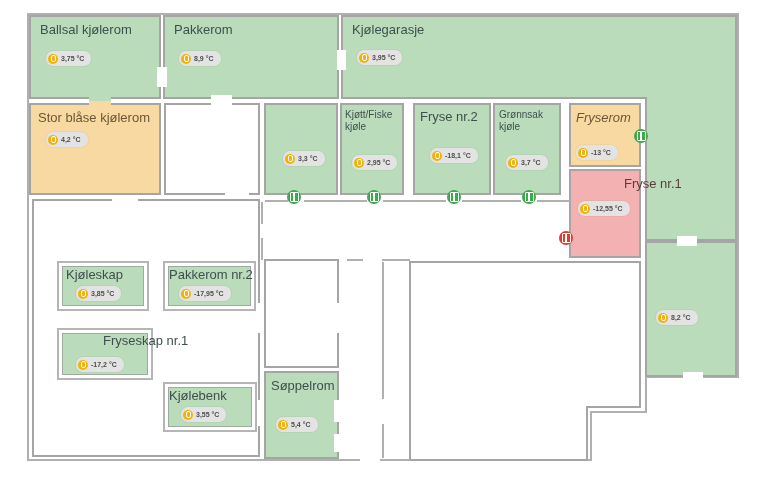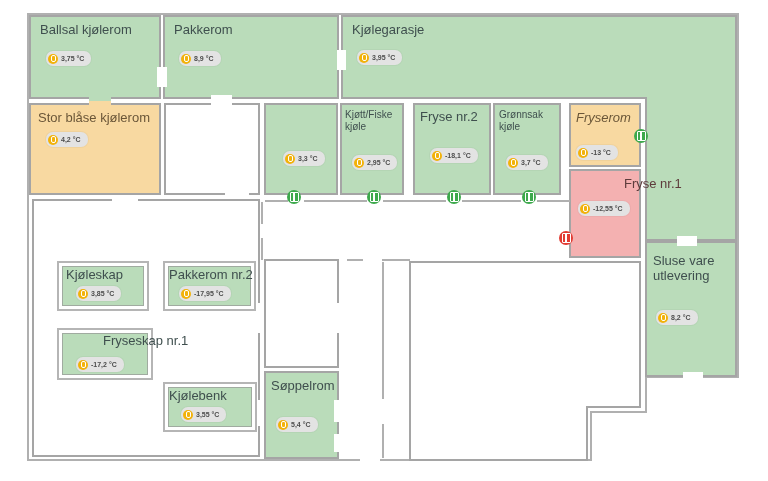--- a/index.html
+++ b/index.html
@@ -87,21 +87,20 @@
 
   <div class="rl" style="left:40px;top:22px;width:118px;">Ballsal kjølerom</div>
   <div class="rl" style="left:174px;top:22px;width:120px;">Pakkerom</div>
   <div class="rl" style="left:352px;top:22px;width:150px;">Kjølegarasje</div>
   <div class="rl warm" style="left:38px;top:110px;width:124px;">Stor blåse kjølerom</div>
   <div class="rl small" style="left:345px;top:109px;width:60px;">Kjøtt/Fiske kjøle</div>
   <div class="rl" style="left:420px;top:109px;width:70px;">Fryse  nr.2</div>
   <div class="rl small" style="left:499px;top:109px;width:60px;">Grønnsak kjøle</div>
   <div class="rl warm" style="left:576px;top:110px;width:62px;font-style:italic;">Fryserom</div>
   <div class="rl alert" style="left:576px;top:176px;width:66px;margin-left:48px;">Fryse  nr.1</div>
-  <div class="rl" style="left:653px;top:253px;width:78px;">Sluse vare utlevering</div>
   <div class="rl" style="left:271px;top:378px;width:66px;">Søppelrom</div>
 
   <div class="appl" style="left:57px;top:261px;width:92px;height:50px;">
       <div class="appl-in"></div>
     </div>
   <div class="appl" style="left:163px;top:261px;width:93px;height:50px;">
       <div class="appl-in"></div>
     </div>
   <div class="appl" style="left:57px;top:328px;width:96px;height:52px;">
       <div class="appl-in"></div>

